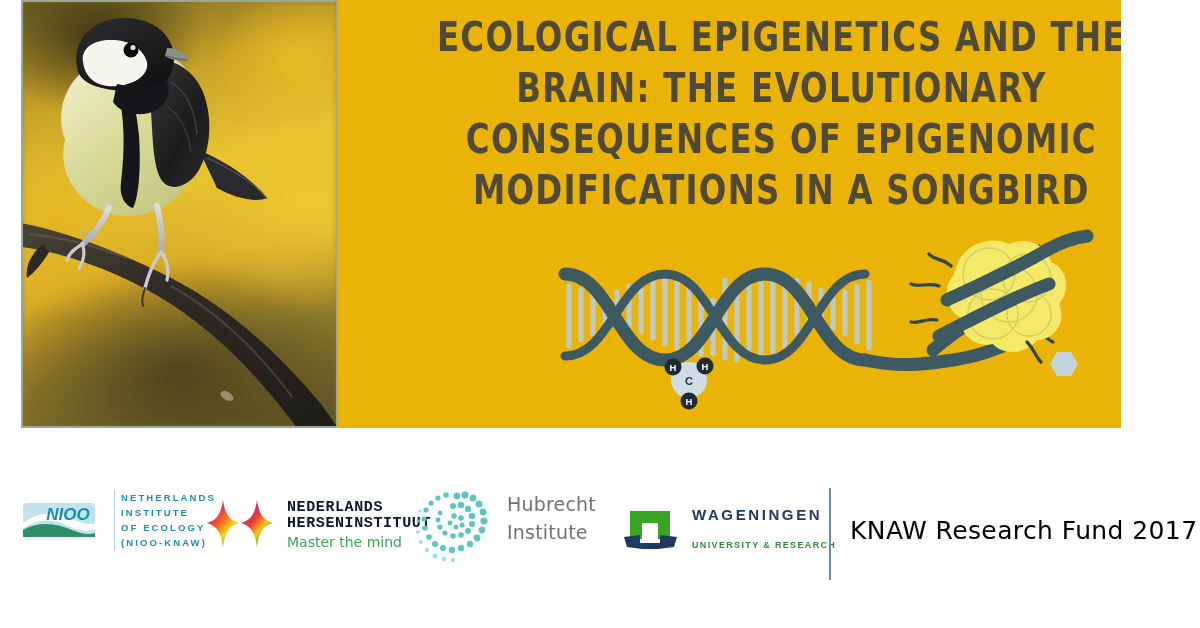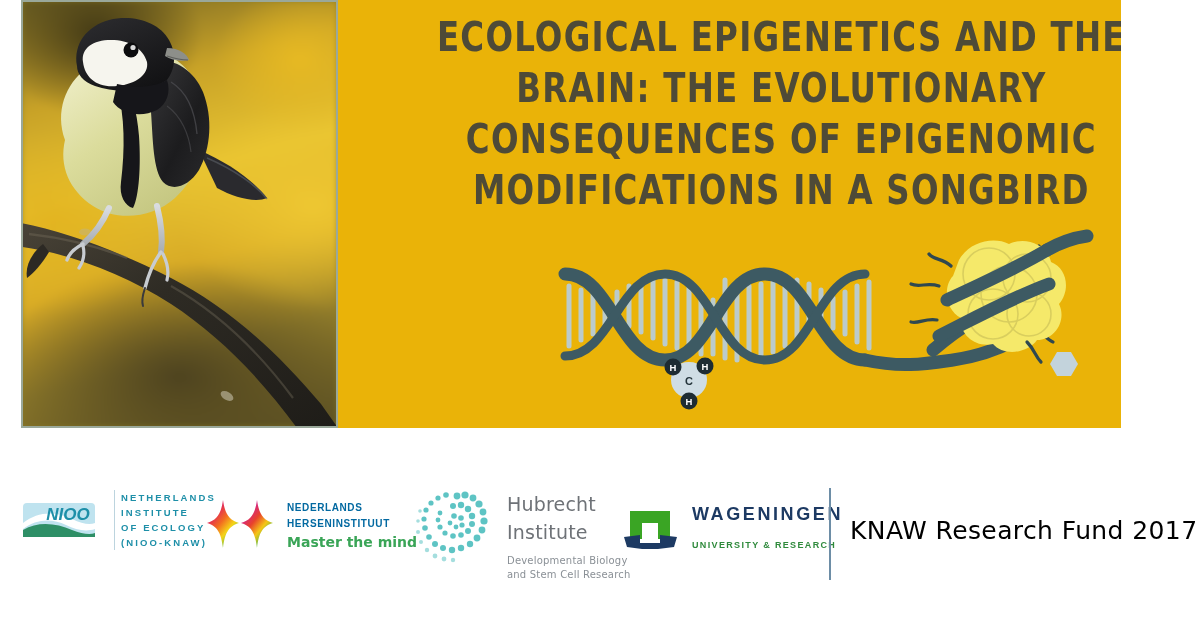--- a/index.html
+++ b/index.html
@@ -81,49 +81,49 @@
     border-left: 1px solid #bcd4de;
     color: #1e8fa8;
     font-size: 9.5px; line-height: 15px; font-weight: 600;
     letter-spacing: 2.1px; white-space: pre-line;
   }
 
   
   .nhi { left: 205px; top: 70px; }
   .nhi-text { margin-left: 10px; }
   .nhi-l1, .nhi-l2 {
-    color: #0369a1; font-weight: 700; font-size: 10px; line-height: 16px;
+    color: #0f172a; font-weight: 700; font-size: 15px; line-height: 16px;
     letter-spacing: 0.6px;
+    font-family: Liberation Mono, monospace;
   }
   .nhi-tag {
     color: #3aa557; font-size: 14px; line-height: 18px; margin-top: 1px;
-    font-family: "DejaVu Sans", sans-serif; font-weight: 700;
+    font-family: "DejaVu Sans", sans-serif; font-weight: 400;
   }
 
   
   .hub { left: 413px; top: 52px; align-items: flex-start; }
   .hub-text { margin-left: 8px; margin-top: 10px; }
   .hub-name {
     color: #6e7277; font-size: 19px; line-height: 28px; font-weight: 400;
     letter-spacing: 0.2px; white-space: pre-line;
     font-family: "DejaVu Sans", sans-serif;
   }
   .hub-sub {
     color: #8a9096; font-size: 10px; line-height: 14px; margin-top: 8px;
     white-space: pre-line; letter-spacing: 0.2px;
     font-family: "DejaVu Sans", sans-serif;
   }
 
   
   .wur { left: 622px; top: 78px; }
   .wur-text { margin-left: 10px; }
   .wur-l1 {
-    color: #1d3a63; font-weight: 700; font-size: 18px; line-height: 17px;
+    color: #1d3a63; font-weight: 700; font-size: 15px; line-height: 17px;
     letter-spacing: 2.6px;
-    text-align: center;
   }
   .wur-l2 {
     color: #2f8a3c; font-weight: 700; font-size: 9px; line-height: 12px;
     letter-spacing: 1.35px; margin-top: 16px;
   }
 
   
   .divider {
     position: absolute; left: 829px; top: 60px; width: 2px; height: 92px;
     background: #6d8da6;
@@ -400,22 +400,20 @@
             <circle cx="14" cy="70" r="2.2"></circle>
               <circle cx="8" cy="62" r="2"></circle>
               <circle cx="5" cy="52" r="2"></circle>
             <circle cx="5" cy="41" r="1.8"></circle>
               <circle cx="7" cy="31" r="1.8"></circle>
           </g>
         </svg>
         <div class="hub-text">
           <div class="hub-name">Hubrecht
 Institute</div>
-          <div class="hub-sub">Developmental Biology
-and Stem Cell Research</div>
         </div>
       </div>
 
       <div class="logo-item wur">
         <svg width="60" height="44" viewBox="0 0 60 44">
           <path d="M8 4 L 48 4 L 48 32 L 36 32 L 36 16 L 20 16 L 20 32 L 8 32 Z" fill="#3aa524"></path>
           <path d="M2 30 L 18 28 L 18 36 L 38 36 L 38 28 L 55 30 L 52 40 L 36 42 L 20 42 L 5 40 Z" fill="#1d3a63"></path>
         </svg>
         <div class="wur-text">
           <div class="wur-l1">WAGENINGEN</div>

